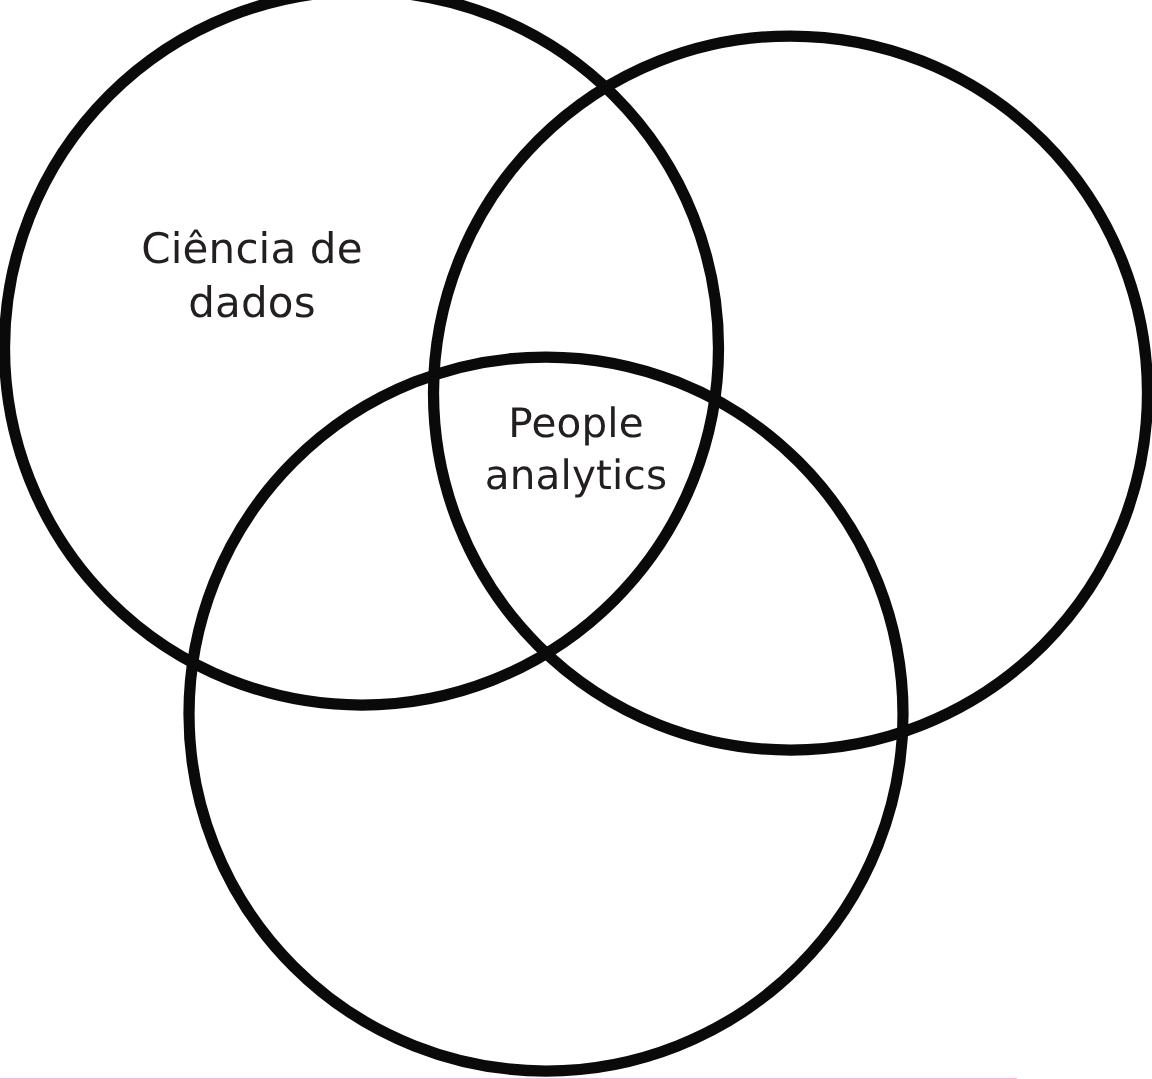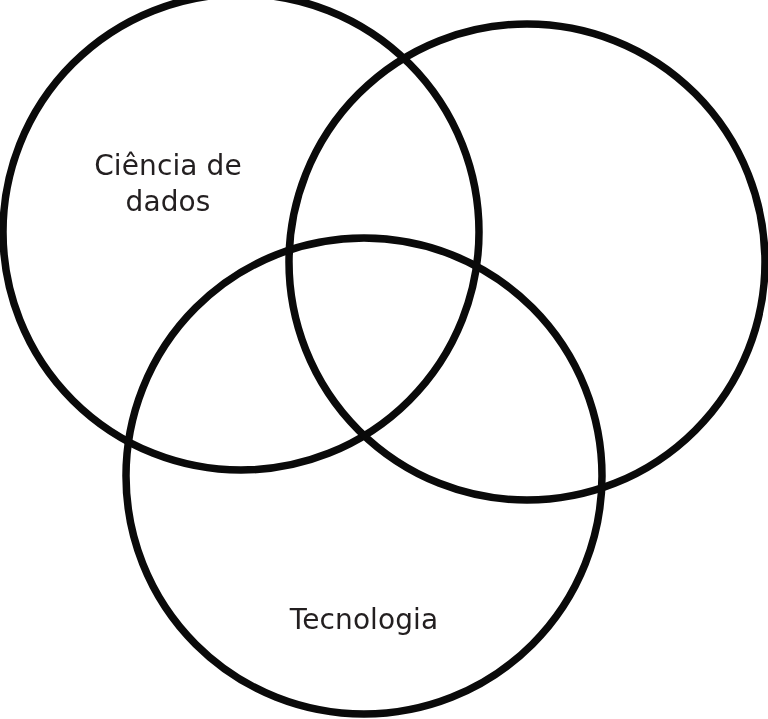--- a/index.html
+++ b/index.html
@@ -82,16 +82,17 @@
     <rect x="0" y="0" width="768" height="719" fill="#ffffff"></rect>
     <circle class="venn-circle" cx="241" cy="232" r="238" stroke="#0a0a0a" stroke-width="7.5"></circle>
     <circle class="venn-circle" cx="527" cy="262" r="238" stroke="#0a0a0a" stroke-width="7.5"></circle>
     <circle class="venn-circle" cx="364" cy="476" r="238" stroke="#0a0a0a" stroke-width="7.5"></circle>
   </svg>
 
   <div class="venn-label" id="label-data-science" style="color: rgb(35, 31, 32);">Ciência de
 dados</div>
 
 
+  <div class="venn-label" id="label-people-analytics" style="color: rgb(35, 31, 32);">People
+analytics</div>
 
-  <div class="venn-label" id="label-technology" style="color: rgb(35, 31, 32);">Tecnologia</div>
 
 </div>
 
 </body></html>

